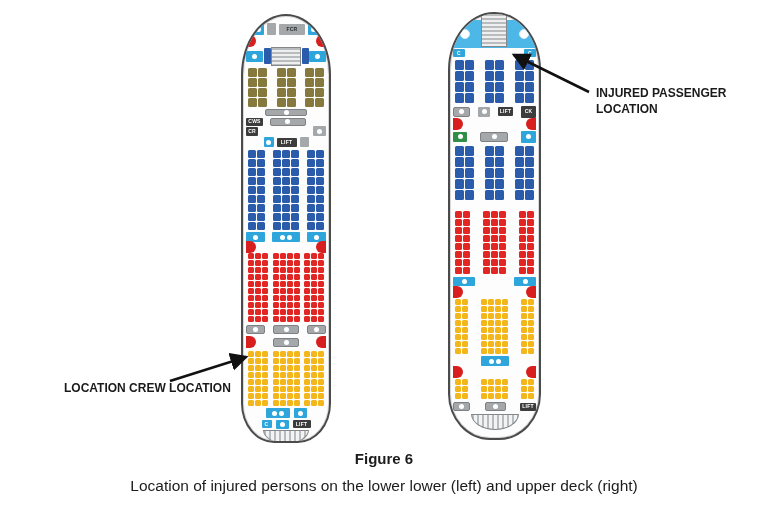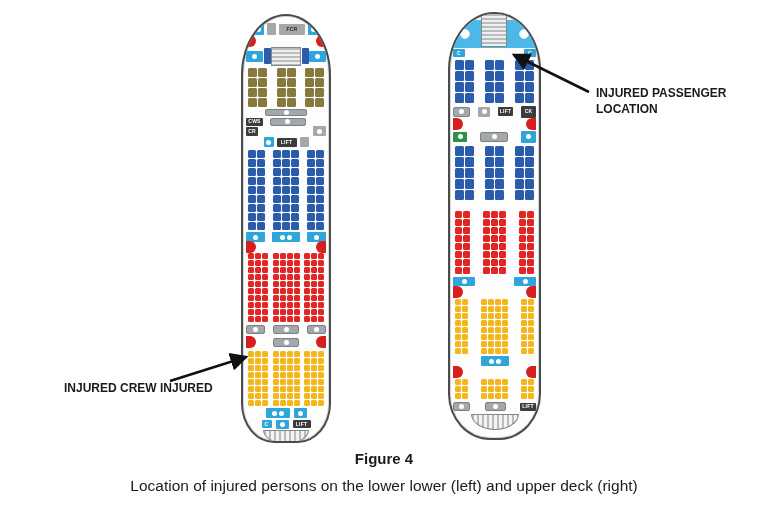--- a/index.html
+++ b/index.html
@@ -803,16 +803,16 @@
   <defs>
     <marker id="ah" markerWidth="8" markerHeight="8" refX="6" refY="3.5" orient="auto">
       <polygon points="0 0, 7 3.5, 0 7" fill="#111111"></polygon>
     </marker>
   </defs>
 <line x1="589" y1="92" x2="514" y2="55" stroke="#111111" stroke-width="2.6" marker-end="url(#ah)"></line>
     <line x1="170" y1="381" x2="246" y2="357" stroke="#111111" stroke-width="2.6" marker-end="url(#ah)"></line>
   </svg>
 
 <div class="ann-label" id="passenger-label">INJURED PASSENGER LOCATION</div>
-<div class="ann-label" id="crew-label">INJURED CREW INJURED</div>
+<div class="ann-label" id="crew-label">LOCATION CREW LOCATION</div>
 
-<div class="caption" id="caption-title">Figure 4</div>
+<div class="caption" id="caption-title">Figure 6</div>
 <div class="caption" id="caption-subtitle">Location of injured persons on the lower lower (left) and upper deck (right)</div>
 
 </body></html>

